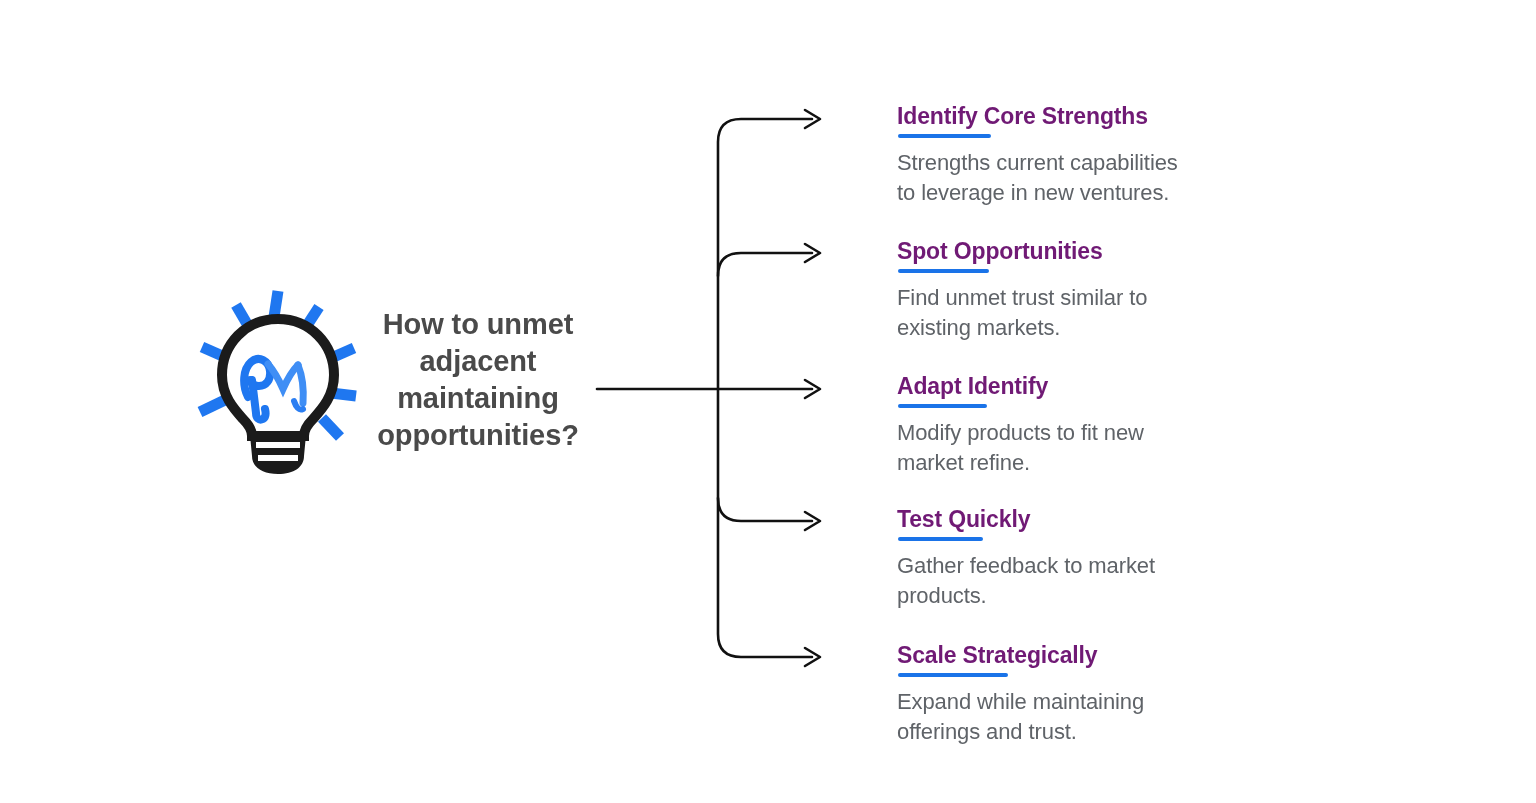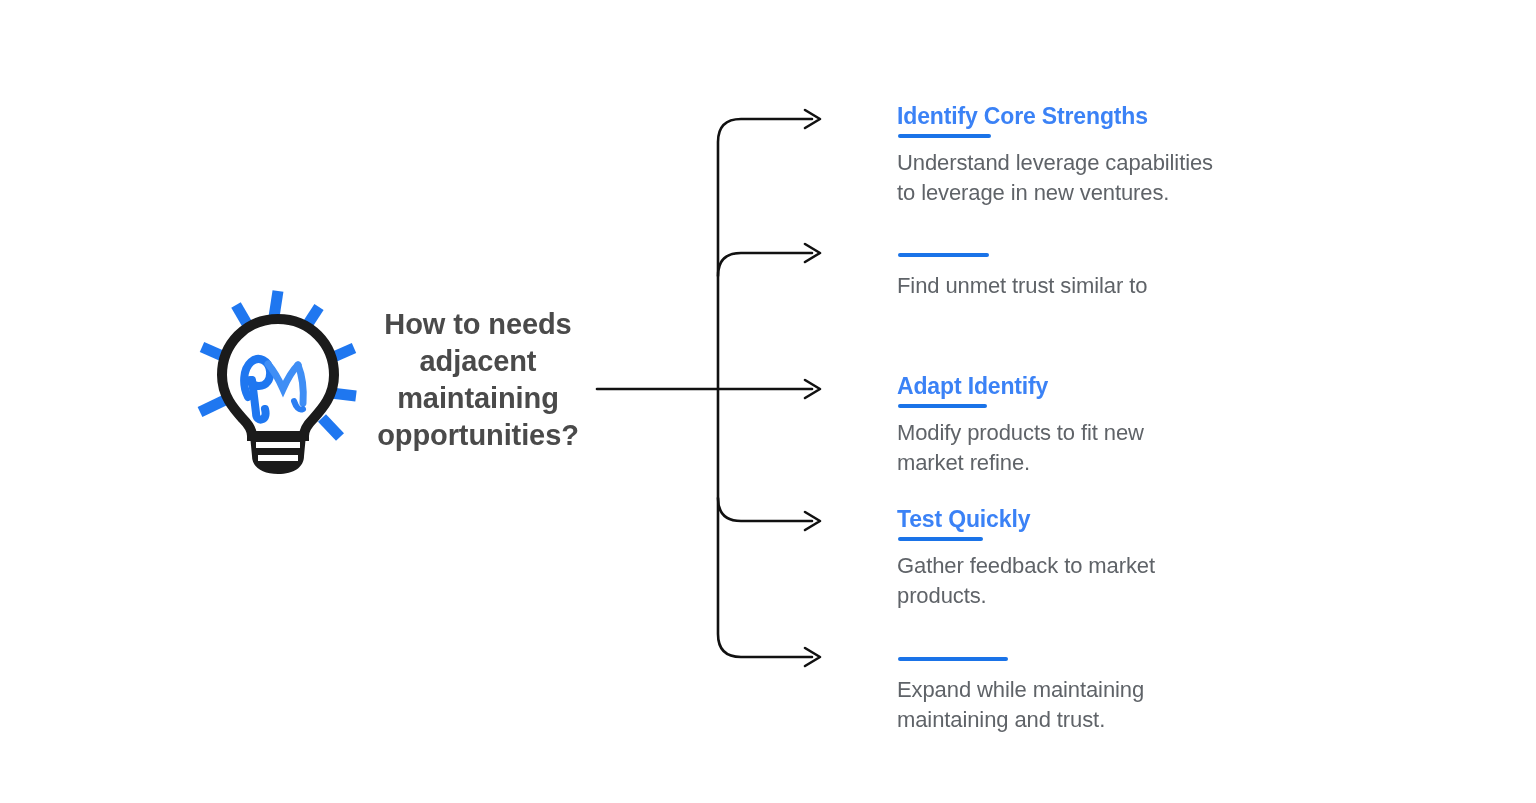--- a/index.html
+++ b/index.html
@@ -68,21 +68,21 @@
     position: absolute;
     left: 897px;
     width: 420px;
   }
   .branch-heading {
     position: relative;
     display: inline-block;
     font-size: 23px;
     line-height: 27px;
     font-weight: bold;
-    color: #3b82f6;
+    color: #701a75;
     letter-spacing: -0.15px;
     white-space: nowrap;
     padding-bottom: 3px;
   }
   .branch-underline {
     position: absolute;
     left: 1px;
     bottom: -5px;
     height: 4px;
     border-radius: 3px;
@@ -164,44 +164,46 @@
           <path d="M 108 116 C 110 122 113 126 117 124" fill="none" stroke="#2b7ef2" stroke-width="6" stroke-linecap="round"></path>
         </g>
 
         <path d="M 64 150 L 120 150 L 118 171 C 118 182 108 189 92 189 C 76 189 66 182 66 171 Z" fill="#1b1b1b"></path>
         <rect x="70" y="157" width="44" height="6" fill="#ffffff"></rect>
         <rect x="72" y="170" width="40" height="6" fill="#ffffff"></rect>
       </svg>
     </div>
 
     <div class="center-title">
-      <div>How to needs</div>
+      <div>How to unmet</div>
       <div>adjacent</div>
       <div>maintaining</div>
       <div>opportunities?</div>
     </div>
   </div>
 
   <div class="branch" style="top:103px">
     <div class="branch-heading">
       <span>Identify Core Strengths</span>
       <i class="branch-underline" style="width: 93px;"></i>
     </div>
     <div class="branch-desc">
-      <span>Understand leverage capabilities</span>
+      <span>Strengths current capabilities</span>
       <span>to leverage in new ventures.</span>
     </div>
   </div>
 
   <div class="branch" style="top:238px">
     <div class="branch-heading">
+      <span>Spot Opportunities</span>
       <i class="branch-underline" style="width: 91px;"></i>
     </div>
     <div class="branch-desc">
       <span>Find unmet trust similar to</span>
+      <span>existing markets.</span>
     </div>
   </div>
 
   <div class="branch" style="top:373px">
     <div class="branch-heading">
       <span>Adapt Identify</span>
       <i class="branch-underline" style="width: 89px;"></i>
     </div>
     <div class="branch-desc">
       <span>Modify products to fit new</span>
@@ -215,21 +217,22 @@
       <i class="branch-underline" style="width: 85px;"></i>
     </div>
     <div class="branch-desc">
       <span>Gather feedback to market</span>
       <span>products.</span>
     </div>
   </div>
 
   <div class="branch" style="top:642px">
     <div class="branch-heading">
+      <span>Scale Strategically</span>
       <i class="branch-underline" style="width: 110px;"></i>
     </div>
     <div class="branch-desc">
       <span>Expand while maintaining</span>
-      <span>maintaining and trust.</span>
+      <span>offerings and trust.</span>
     </div>
   </div>
 
 </div>
 
 </body></html>

